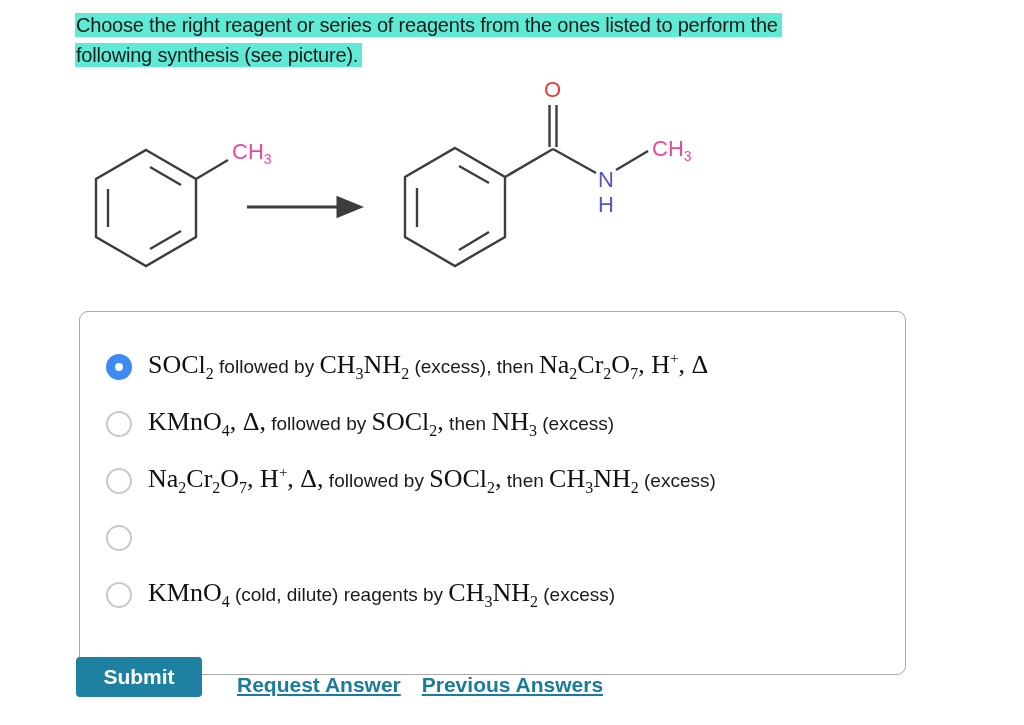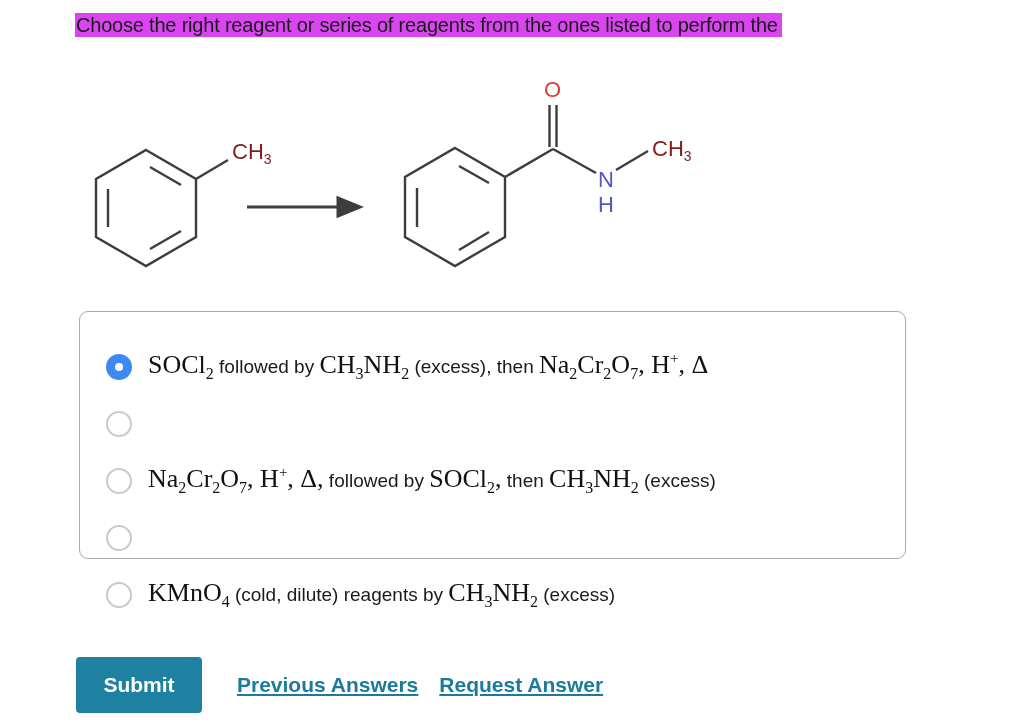--- a/index.html
+++ b/index.html
@@ -7,66 +7,67 @@
     position:relative;
     width:1024px;height:725px;
     background:#ffffff;
     font-family:"Liberation Sans",sans-serif;
     color:#1a1a1a;
     overflow:hidden;
   }
 
   
   .question{position:absolute;left:75px;top:10px;width:880px;font-size:20px;line-height:30px;letter-spacing:-0.2px;}
-  .question .hl{background:#d946ef;padding:1px 4px 1px 1px;}
+  .question .hl{background:#5eead4;padding:1px 4px 1px 1px;}
 
   
   .figure{position:absolute;left:75px;top:78px;width:660px;height:232px;}
   .figure svg{position:absolute;left:0;top:0;}
-  .atom{position:absolute;font-size:22px;color:#7f1d1d;line-height:1;white-space:nowrap;}
+  .atom{position:absolute;font-size:22px;color:#ec4899;line-height:1;white-space:nowrap;}
   .atom sub{font-size:14px;}
 
   
   .answer-box{
-    position:absolute;left:79px;top:311px;width:827px;height:248px;
+    position:absolute;left:79px;top:311px;width:827px;height:364px;
     background:#fff;border:1px solid #a9a9a9;border-radius:9px;
     box-sizing:border-box;padding:26px 0 0 26px;
   }
   .opt-row{display:flex;align-items:center;height:57px;gap:16px;cursor:pointer;}
   .radio{
     width:26px;height:26px;border-radius:50%;
     border:2px solid #c9c9c9;background:#fff;box-sizing:border-box;
     flex:0 0 auto;
   }
   .radio.sel{border:none;background:#3d8af2;display:flex;align-items:center;justify-content:center;}
   .radio .dot{width:8px;height:8px;border-radius:50%;background:#fff;}
   .opt-label{white-space:nowrap;}
   .opt-label .chem{font-family:"Liberation Serif",serif;font-size:26px;color:#111;}
   .opt-label .plain{font-size:19px;color:#1a1a1a;}
   .opt-label sub{font-size:16px;font-family:"Liberation Serif",serif;}
   .opt-label sup{font-size:15px;font-family:"Liberation Serif",serif;}
 
   
   .submit-btn{
-    position:absolute;left:76px;top:657px;width:126px;height:56px;
+    position:absolute;left:76px;top:657px;width:126px;height:40px;
     background:#1f81a1;color:#fff;border:none;border-radius:4px;
     font-family:"Liberation Sans",sans-serif;font-size:21px;font-weight:600;
     cursor:pointer;
   }
   .links{position:absolute;left:237px;top:673px;display:flex;gap:21px;}
   .links a{
     color:#1a7b9a;font-size:21px;font-weight:bold;
     text-decoration:underline;cursor:pointer;white-space:nowrap;
   }
 </style>
 </head>
 <body>
 
 <div class="question">
   <div><span class="hl">Choose the right reagent or series of reagents from the ones listed to perform the</span></div>
+  <div><span class="hl">following synthesis (see picture).</span></div>
 </div>
 
 <div class="figure">
   <svg width="660" height="232" viewBox="0 0 660 232">
     <g stroke="#3d3d3d" stroke-width="2.4" fill="none">
 
       <polygon points="71,72 121,101 121,159 71,188 21,159 21,101"></polygon>
       <line x1="75" y1="89" x2="106" y2="107"></line>
       <line x1="106" y1="153" x2="75" y2="171"></line>
       <line x1="33" y1="111" x2="33" y2="149"></line>
@@ -104,32 +105,33 @@
 <div class="answer-box">
   <div>
       <div class="opt-row">
         <span class="radio sel">
           <span class="dot"></span>
         </span>
         <span class="opt-label"><span class="chem">SOCl<sub>2</sub></span><span class="plain"> followed by </span><span class="chem">CH<sub>3</sub></span><span class="chem">NH<sub>2</sub></span><span class="plain"> (excess), then </span><span class="chem">Na<sub>2</sub></span><span class="chem">Cr<sub>2</sub></span><span class="chem">O<sub>7</sub></span><span class="chem">, H<sup>+</sup></span><span class="chem">, Δ</span></span>
       </div>
       <div class="opt-row">
         <span class="radio"></span>
+        <span class="opt-label"><span class="chem">KMnO<sub>4</sub></span><span class="chem">, Δ,</span><span class="plain"> followed by </span><span class="chem">SOCl<sub>2</sub></span><span class="chem">,</span><span class="plain"> then </span><span class="chem">NH<sub>3</sub></span><span class="plain"> (excess)</span></span>
       </div>
       <div class="opt-row">
         <span class="radio"></span>
         <span class="opt-label"><span class="chem">Na<sub>2</sub></span><span class="chem">Cr<sub>2</sub></span><span class="chem">O<sub>7</sub></span><span class="chem">, H<sup>+</sup></span><span class="chem">, Δ,</span><span class="plain"> followed by </span><span class="chem">SOCl<sub>2</sub></span><span class="chem">,</span><span class="plain"> then </span><span class="chem">CH<sub>3</sub></span><span class="chem">NH<sub>2</sub></span><span class="plain"> (excess)</span></span>
       </div>
       <div class="opt-row">
         <span class="radio"></span>
       </div>
       <div class="opt-row">
         <span class="radio"></span>
         <span class="opt-label"><span class="chem">KMnO<sub>4</sub></span><span class="plain"> (cold, dilute) reagents by </span><span class="chem">CH<sub>3</sub></span><span class="chem">NH<sub>2</sub></span><span class="plain"> (excess)</span></span>
       </div>
     </div>
 </div>
 
 <button class="submit-btn">Submit</button>
 <div class="links">
+  <a>Request Answer</a>
   <a>Previous Answers</a>
-  <a>Request Answer</a>
 </div>
 
 </body></html>

